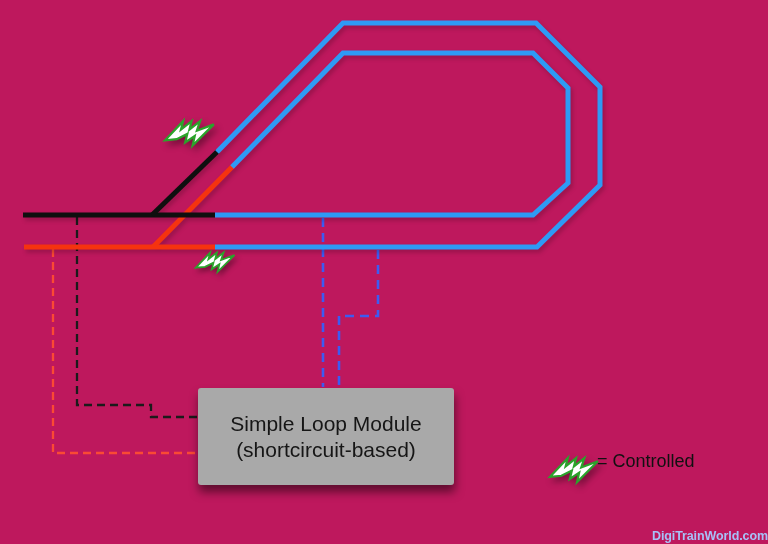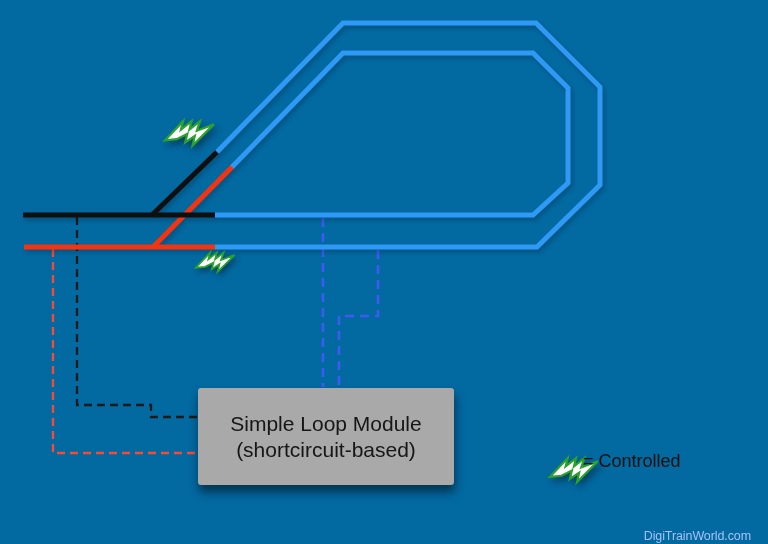--- a/index.html
+++ b/index.html
@@ -1,17 +1,17 @@
 <!DOCTYPE html>
 <html style="--track-blue: #2E9AF5; --track-black: #0F0F0F; --track-red: #F5330F; --dash-blue: #3D5BF2; --dash-red: #FA4A34; --dash-black: #1B1B1B; --bolt-green: #2BA32B; --box-fill: #A9A9A9; --box-text: #161616; --legend-text: #111111; --watermark: #A7C1F8;"><head>
 <meta charset="utf-8">
 <style>
   html,body{margin:0;padding:0;background:#ffffff;}
   .stage{
-    position:relative;width:768px;height:544px;background:#0369a1;overflow:hidden;
+    position:relative;width:768px;height:544px;background:#be185d;overflow:hidden;
     font-family:"Liberation Sans",sans-serif;
   }
   svg.diagram{position:absolute;left:0;top:0;}
 
   
   .track{fill:none;stroke-width:5;stroke-linecap:butt;stroke-linejoin:miter;}
   .track-blue{stroke:var(--track-blue);}
   .track-black{stroke:var(--track-black);}
   .track-red{stroke:var(--track-red);}
   .tracks{filter:drop-shadow(2px 3px 2px rgba(0,0,0,.20));}
@@ -31,30 +31,30 @@
   .module-box{
     position:absolute;left:198px;top:388px;width:256px;height:97px;
     background:var(--box-fill);border-radius:3px;
     box-shadow:1px 7px 10px rgba(0,0,0,.50);
     display:flex;flex-direction:column;align-items:center;justify-content:center;
     color:var(--box-text);font-size:21px;line-height:26px;text-align:center;
   }
 
   
   .legend-text{
-    position:absolute;left:583px;top:449px;
+    position:absolute;left:597px;top:449px;
     color:var(--legend-text);font-size:18px;line-height:25px;white-space:nowrap;
   }
   .legend-text .l1{display:block;}
   .legend-text .l2{display:block;padding-left:2px;}
 
   
   .watermark{
-    position:absolute;right:17px;bottom:1px;
-    color:var(--watermark);font-size:12.5px;font-weight:400;letter-spacing:-0.1px;padding-left:47px;
+    position:absolute;right:0;bottom:1px;
+    color:var(--watermark);font-size:12.5px;font-weight:700;letter-spacing:-0.1px;padding-left:47px;
   }
 </style>
 </head>
 <body>
 
 <div class="stage">
 
   <svg class="diagram" width="768" height="544" viewBox="0 0 768 544">
 
     <g>

